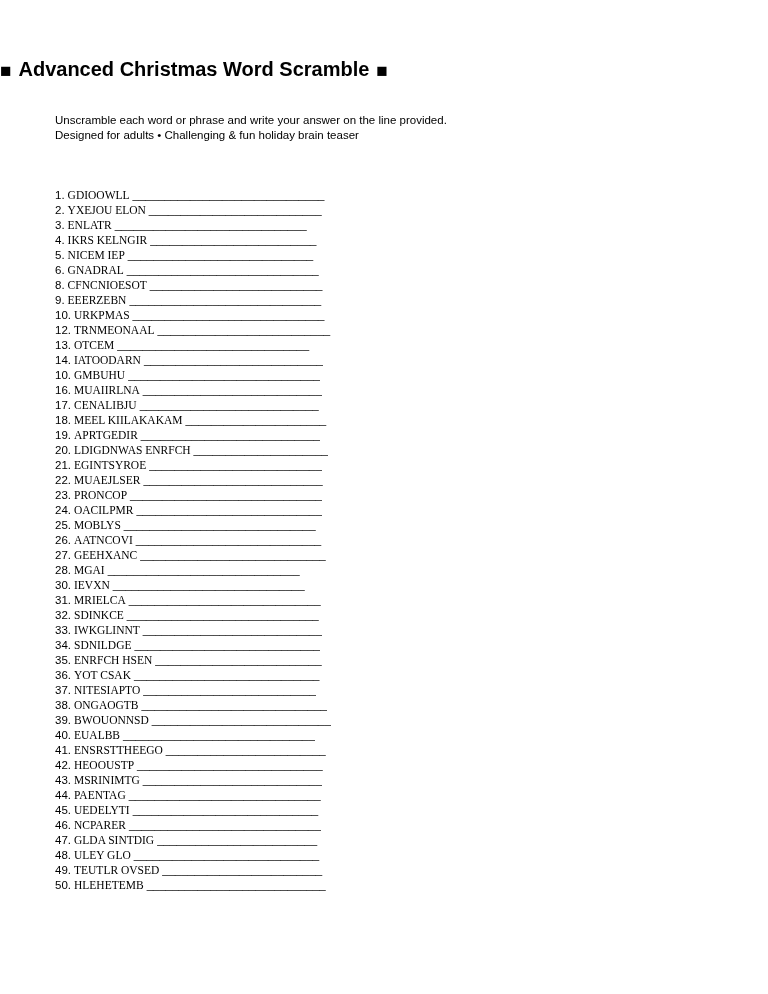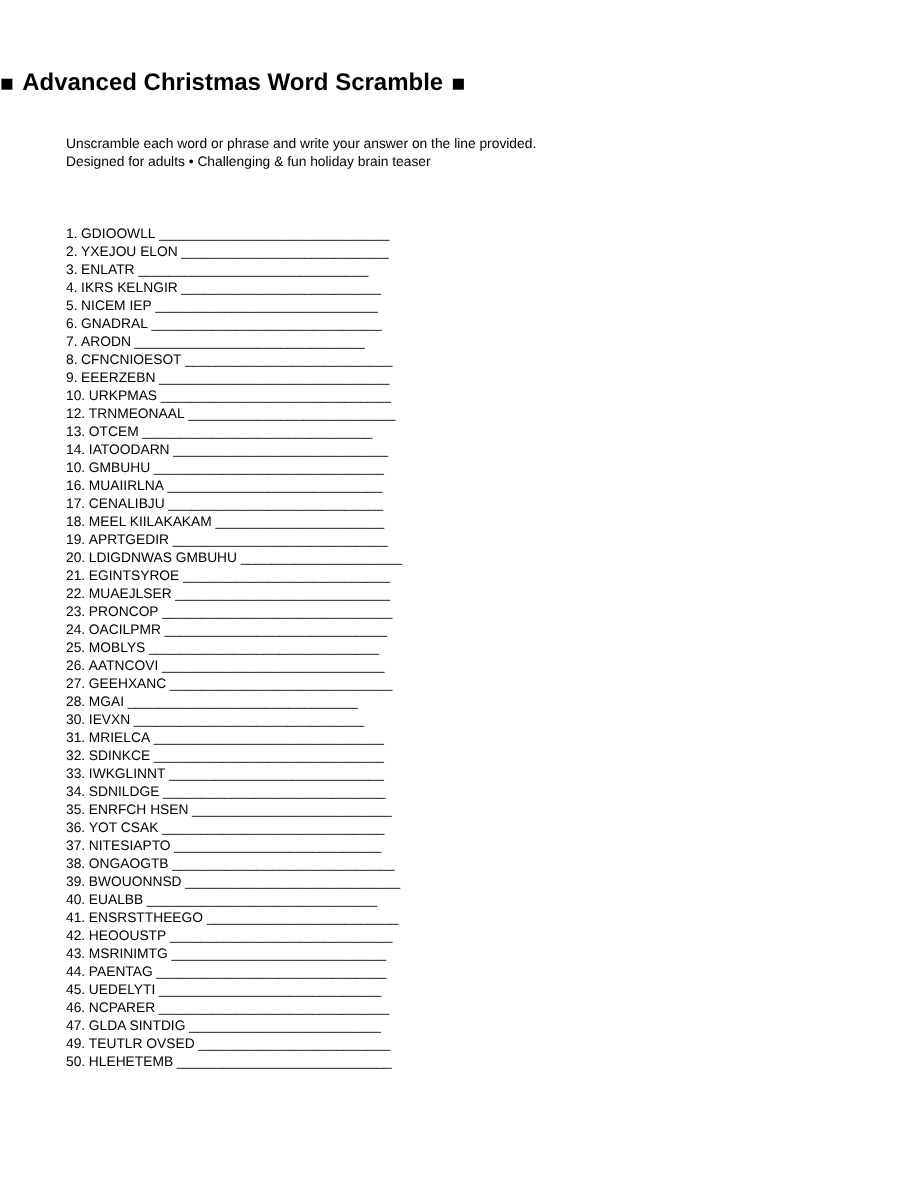--- a/index.html
+++ b/index.html
@@ -41,21 +41,21 @@
     line-height: 15px;
   }
   .intro p { margin: 0; }
   .list {
     margin: 45px 0 0 55px;
     font-size: 11.5px;
     line-height: 15px;
   }
   .row { white-space: nowrap; }
   .row .num { margin-right: 3px; }
-  .row .scramble { margin-right: 3px; }
+  .row .scramble { margin-right: 3px; font-family: Liberation Serif, serif; }
   .row .blank { letter-spacing: 0; }
 </style>
 </head>
 <body>
 
 <div class="page">
 
   <h1 class="title"><span class="sq sq-left">■</span><span>Advanced Christmas Word Scramble</span><span class="sq sq-right">■</span></h1>
 
   <div class="intro">
@@ -81,23 +81,20 @@
   </div>
 
   <div class="row">
     <span class="num">5.</span><span class="scramble">NICEM IEP</span><span class="blank">_____________________________</span>
   </div>
 
   <div class="row">
     <span class="num">6.</span><span class="scramble">GNADRAL</span><span class="blank">______________________________</span>
   </div>
 
-  <div class="row">
-    <span class="num">7.</span><span class="scramble">ARODN</span><span class="blank">______________________________</span>
-  </div>
 
   <div class="row">
     <span class="num">8.</span><span class="scramble">CFNCNIOESOT</span><span class="blank">___________________________</span>
   </div>
 
   <div class="row">
     <span class="num">9.</span><span class="scramble">EEERZEBN</span><span class="blank">______________________________</span>
   </div>
 
   <div class="row">
@@ -131,21 +128,21 @@
 
   <div class="row">
     <span class="num">18.</span><span class="scramble">MEEL KIILAKAKAM</span><span class="blank">______________________</span>
   </div>
 
   <div class="row">
     <span class="num">19.</span><span class="scramble">APRTGEDIR</span><span class="blank">____________________________</span>
   </div>
 
   <div class="row">
-    <span class="num">20.</span><span class="scramble">LDIGDNWAS GMBUHU</span><span class="blank">_____________________</span>
+    <span class="num">20.</span><span class="scramble">LDIGDNWAS ENRFCH</span><span class="blank">_____________________</span>
   </div>
 
   <div class="row">
     <span class="num">21.</span><span class="scramble">EGINTSYROE</span><span class="blank">___________________________</span>
   </div>
 
   <div class="row">
     <span class="num">22.</span><span class="scramble">MUAEJLSER</span><span class="blank">____________________________</span>
   </div>
 
@@ -239,20 +236,23 @@
   </div>
 
   <div class="row">
     <span class="num">46.</span><span class="scramble">NCPARER</span><span class="blank">______________________________</span>
   </div>
 
   <div class="row">
     <span class="num">47.</span><span class="scramble">GLDA SINTDIG</span><span class="blank">_________________________</span>
   </div>
 
+  <div class="row">
+    <span class="num">48.</span><span class="scramble">ULEY GLO</span><span class="blank">_____________________________</span>
+  </div>
 
   <div class="row">
     <span class="num">49.</span><span class="scramble">TEUTLR OVSED</span><span class="blank">_________________________</span>
   </div>
 
   <div class="row">
     <span class="num">50.</span><span class="scramble">HLEHETEMB</span><span class="blank">____________________________</span>
   </div>
 </div>
 

